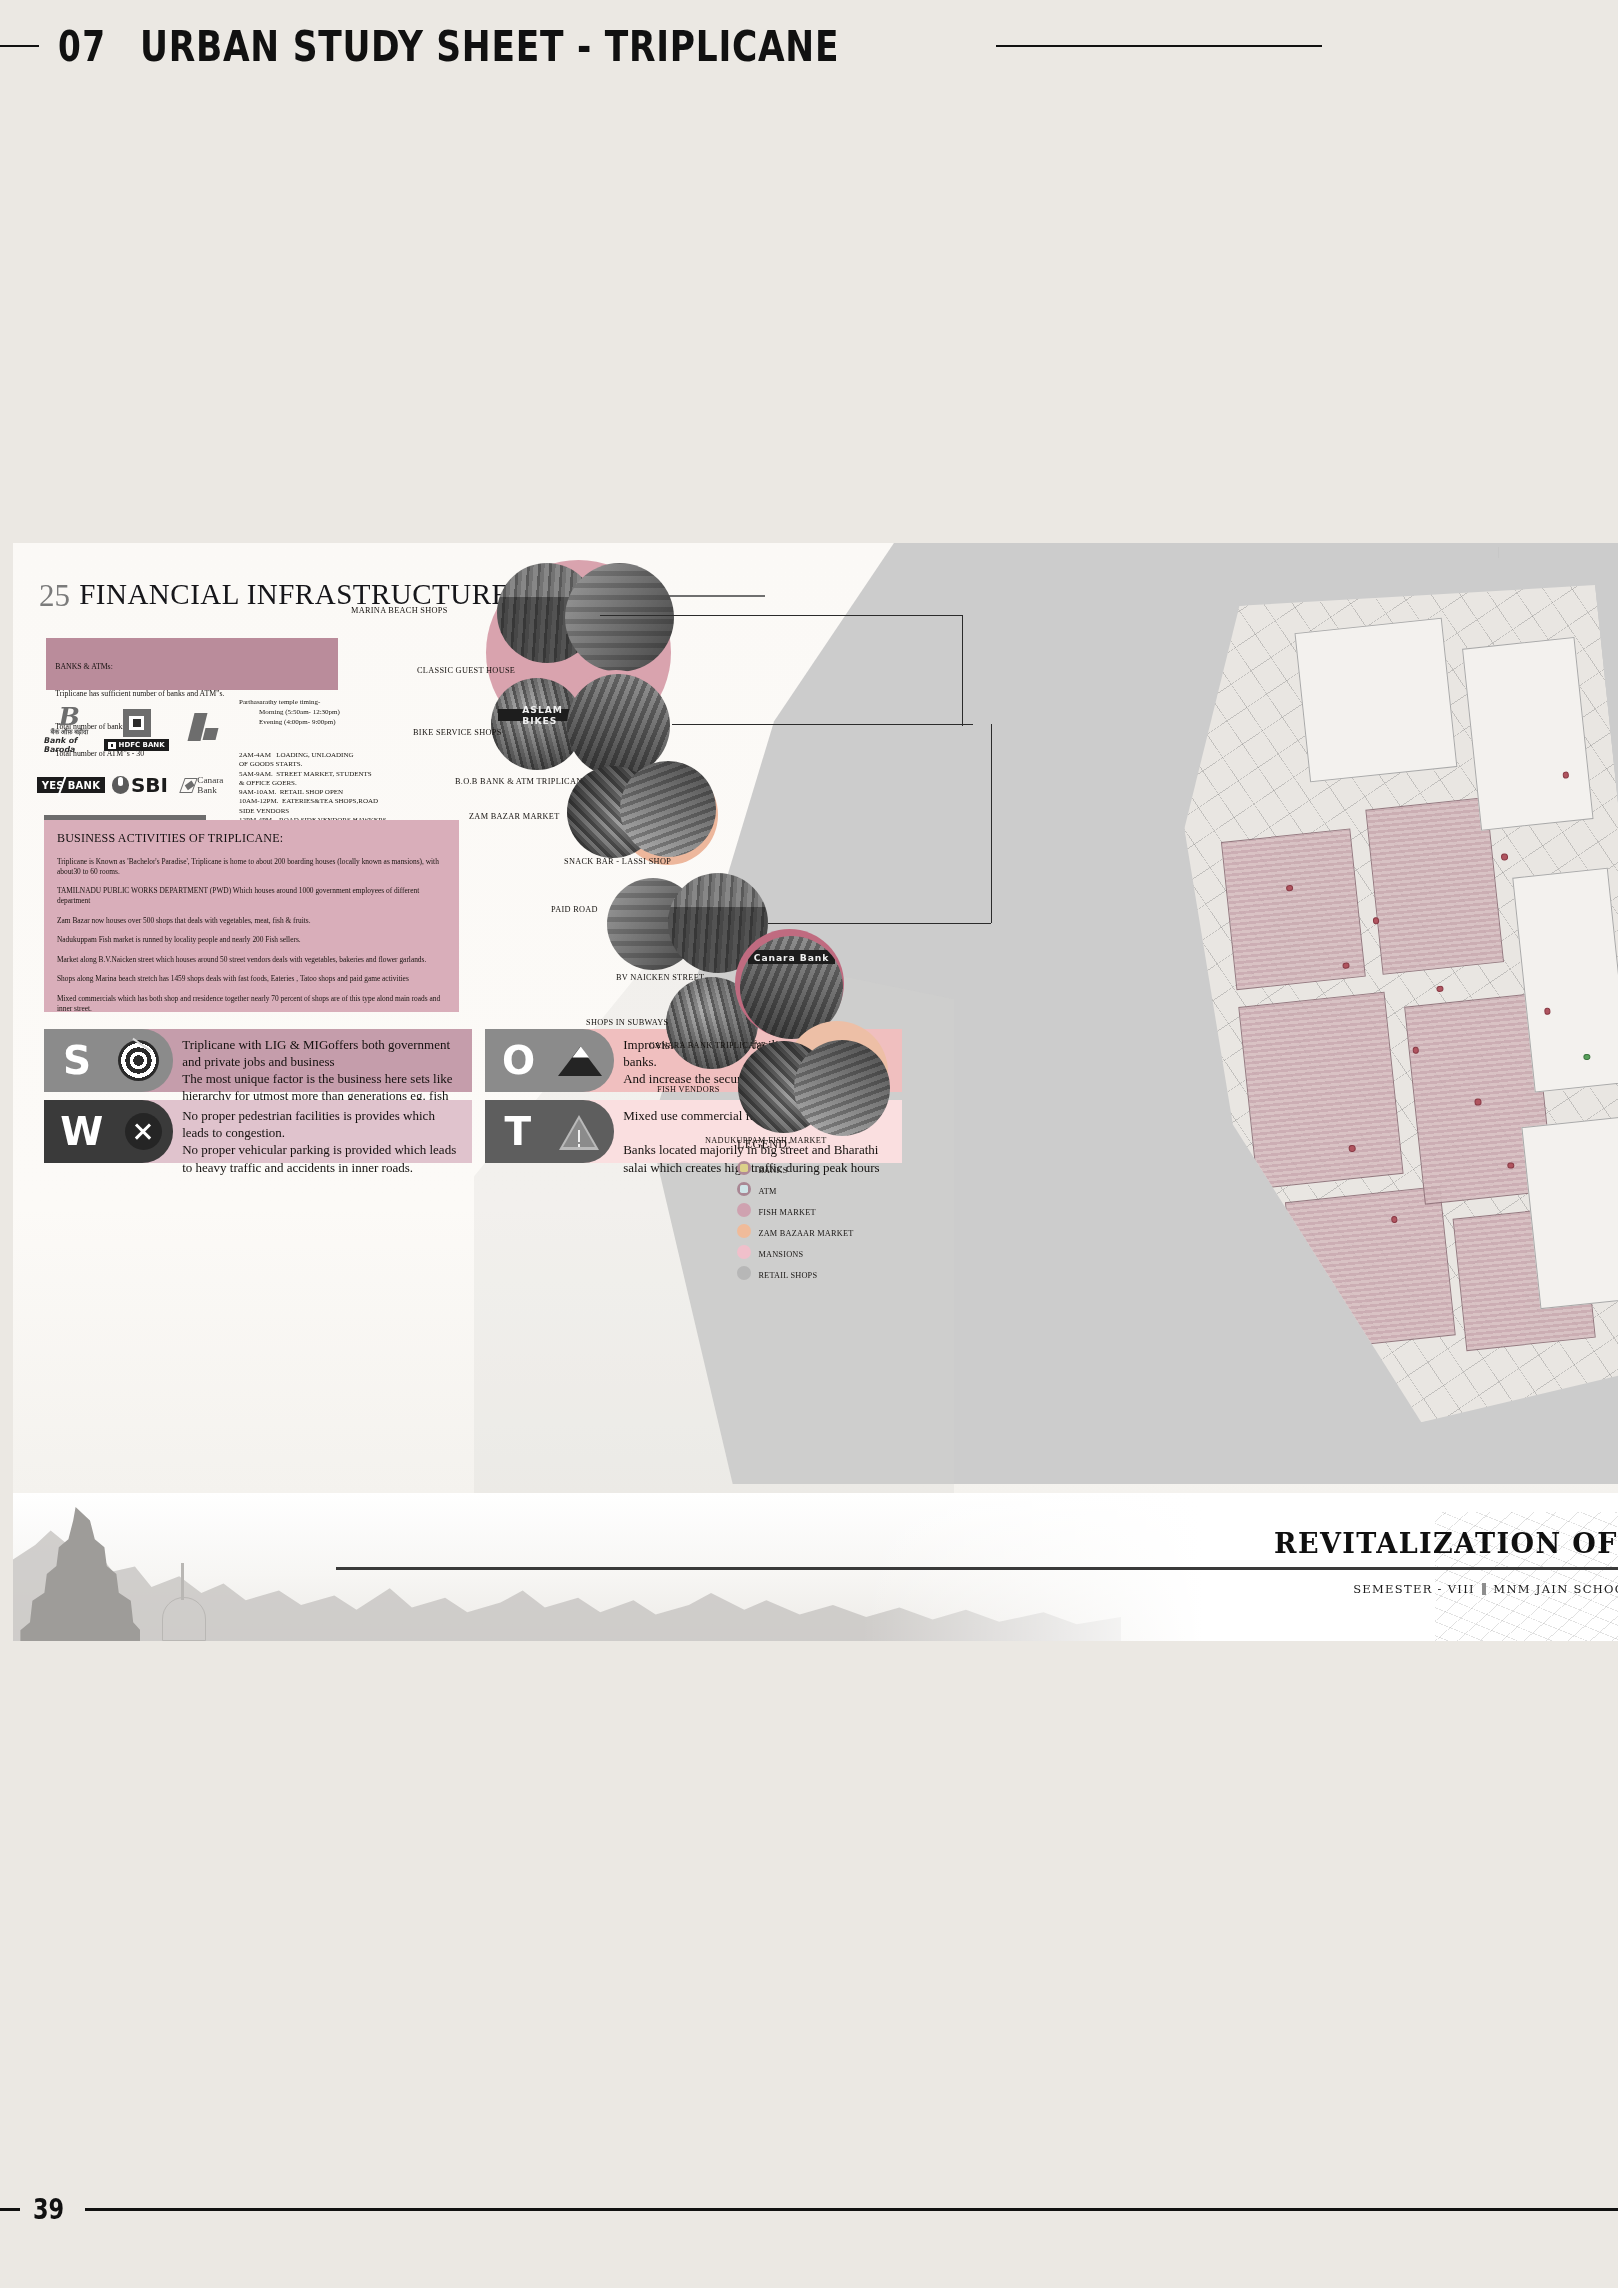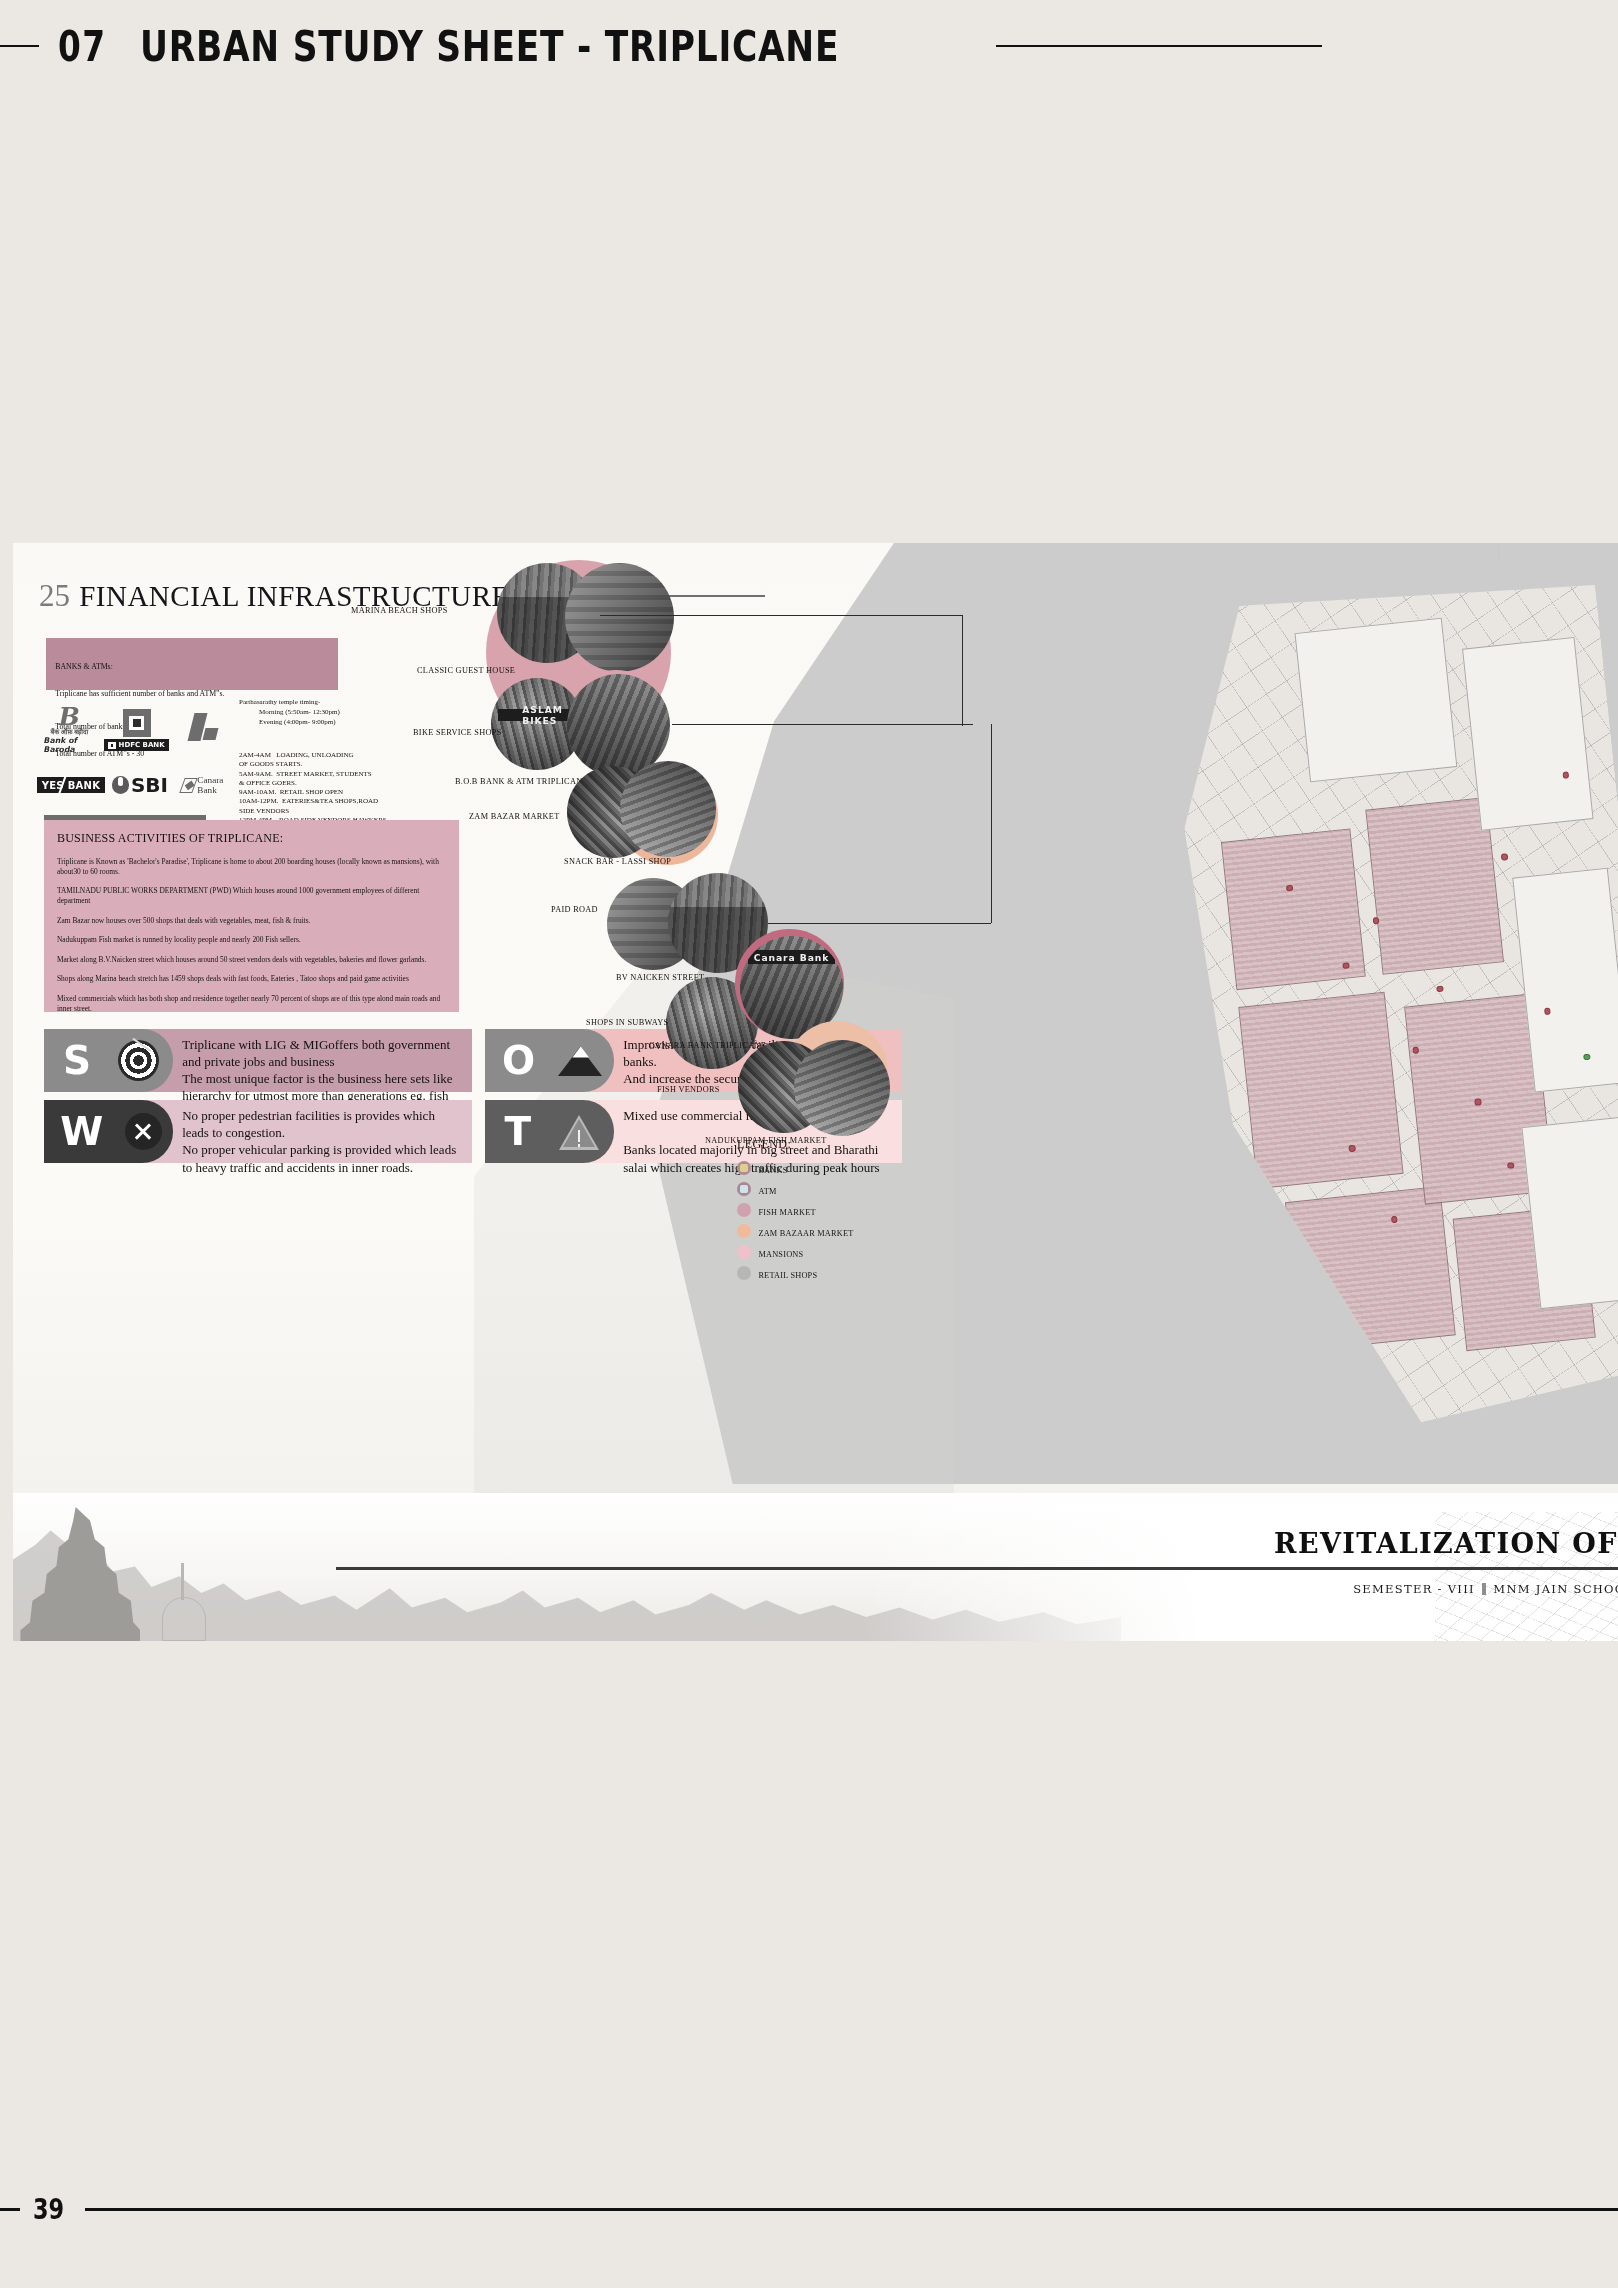--- a/index.html
+++ b/index.html
@@ -52,21 +52,21 @@
   }
   .grey-field-2 {
     position: absolute; left: 461px; top: 397px; width: 480px; height: 591px;
     background: #d4d2cf; opacity: .25;
     clip-path: polygon(40% 0%, 100% 10%, 100% 100%, 0% 100%, 0% 40%);
   }
 
   
   .sheet-head {
     position: absolute; left: 26px; top: 35px;
-    display: flex; align-items: center; width: 923px;
+    display: flex; align-items: flex-start; width: 923px;
   }
   .sh-num { font-size: 31px; color: #7b7b7b; margin-right: 9.2px; letter-spacing: 0px; }
   .sh-title { font-size: 29px; color: #16161a; letter-spacing: 0.5px; white-space: nowrap; }
   .sh-rule { height: 2.8px; background: #6f6f6f; margin-left: 14.8px; width: 240px; align-self: center; }
 
   
   .banks-box {
     position: absolute; left: 33px; top: 95px;
     width: 292px; height: 52px;
     background: #ba8c9b;

